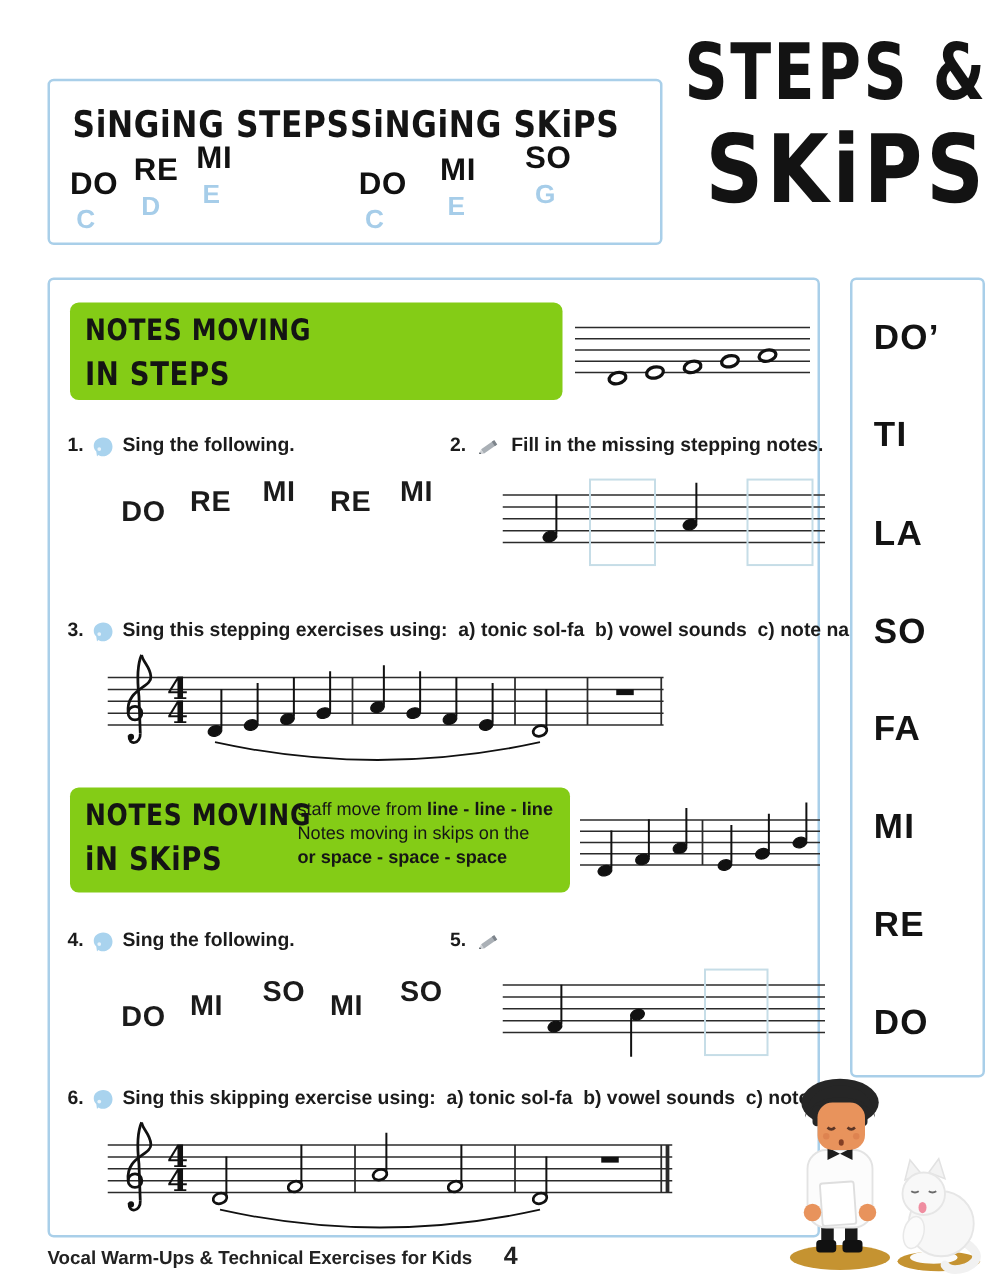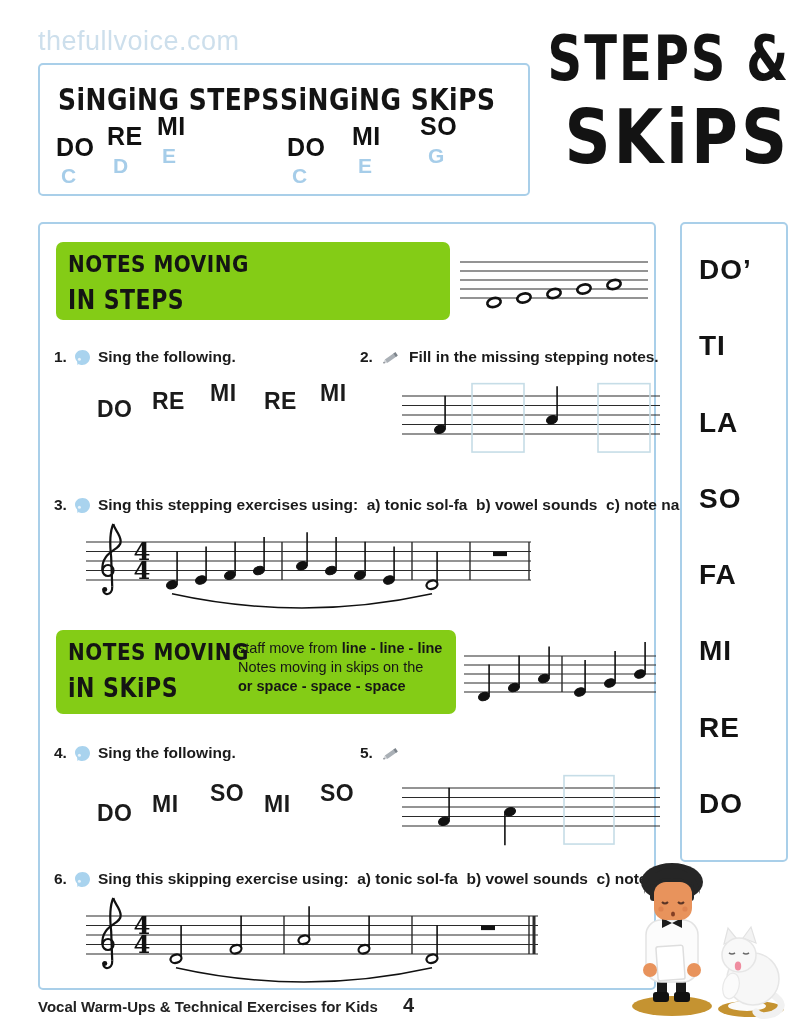--- a/index.html
+++ b/index.html
@@ -34,35 +34,34 @@
   .callout .head .l1 { font-size:20px; }
   .callout .head .l2 { font-size:22px; margin-top:12px; }
   .callout .body { padding:9px 4px 6px 4px; font-size:14.5px; line-height:19px; color:#161616; }
   .callout .body b { font-weight:700; }
 
   .ex-head { position:absolute; display:flex; align-items:center; gap:7px; font-size:15.5px; font-weight:700; white-space:pre; }
   .ex-num { font-weight:700; }
   .word { position:absolute; font-size:23px; font-weight:800; letter-spacing:.5px; white-space:nowrap; }
 
   .sidebar { left:680px; top:222px; width:108px; height:640px; display:flex; flex-direction:column;
-             justify-content:space-between; padding:30px 0 40px 17px; }
+             justify-content:space-between; padding:30px 0 26px 17px; }
   .sidebar .solfa { font-size:28px; font-weight:800; letter-spacing:1px; color:#131313; }
 
   .footer-title { left:38px; top:998px; font-size:15px; font-weight:700; color:#222; }
   .page-num { left:403px; top:994px; font-size:20px; font-weight:600; color:#222; }
 
   .staff { position:absolute; }
   .icon { display:inline-flex; flex:none; }
 </style>
 </head>
 <body>
 
 <div class="page">
 
-  <div class="abs logo">thefullvoice.com</div>
 
   <div class="abs bluebox intro-box">
     <div class="abs marker intro-head" style="left:18px;top:20px;">SiNGiNG STEPS</div>
     <div class="abs sol-word" style="left:16px;top:68px;">DO</div>
     <div class="abs sol-letter" style="left:21px;top:99px;">C</div>
     <div class="abs sol-word" style="left:67px;top:57px;">RE</div>
     <div class="abs sol-letter" style="left:73px;top:89px;">D</div>
     <div class="abs sol-word" style="left:117px;top:47px;">MI</div>
     <div class="abs sol-letter" style="left:122px;top:79px;">E</div>
 

